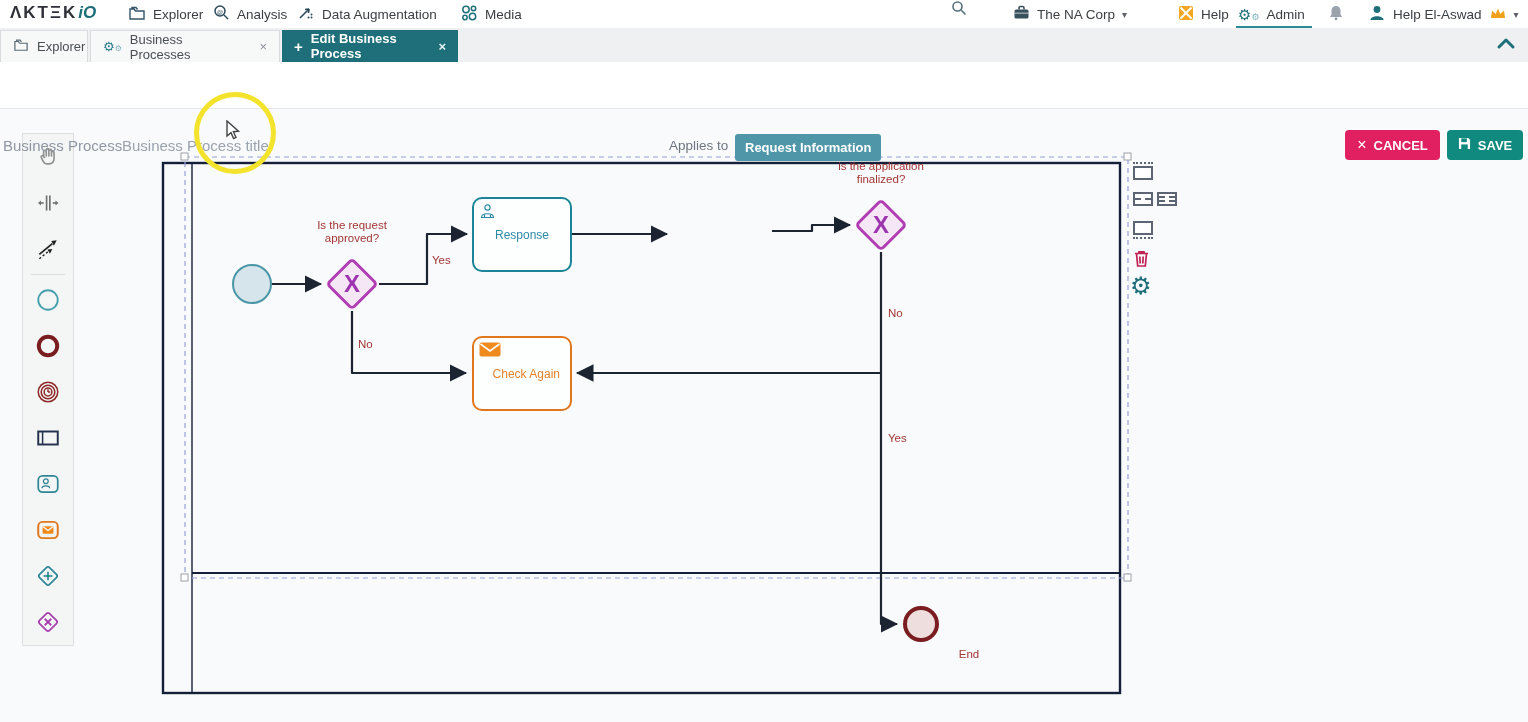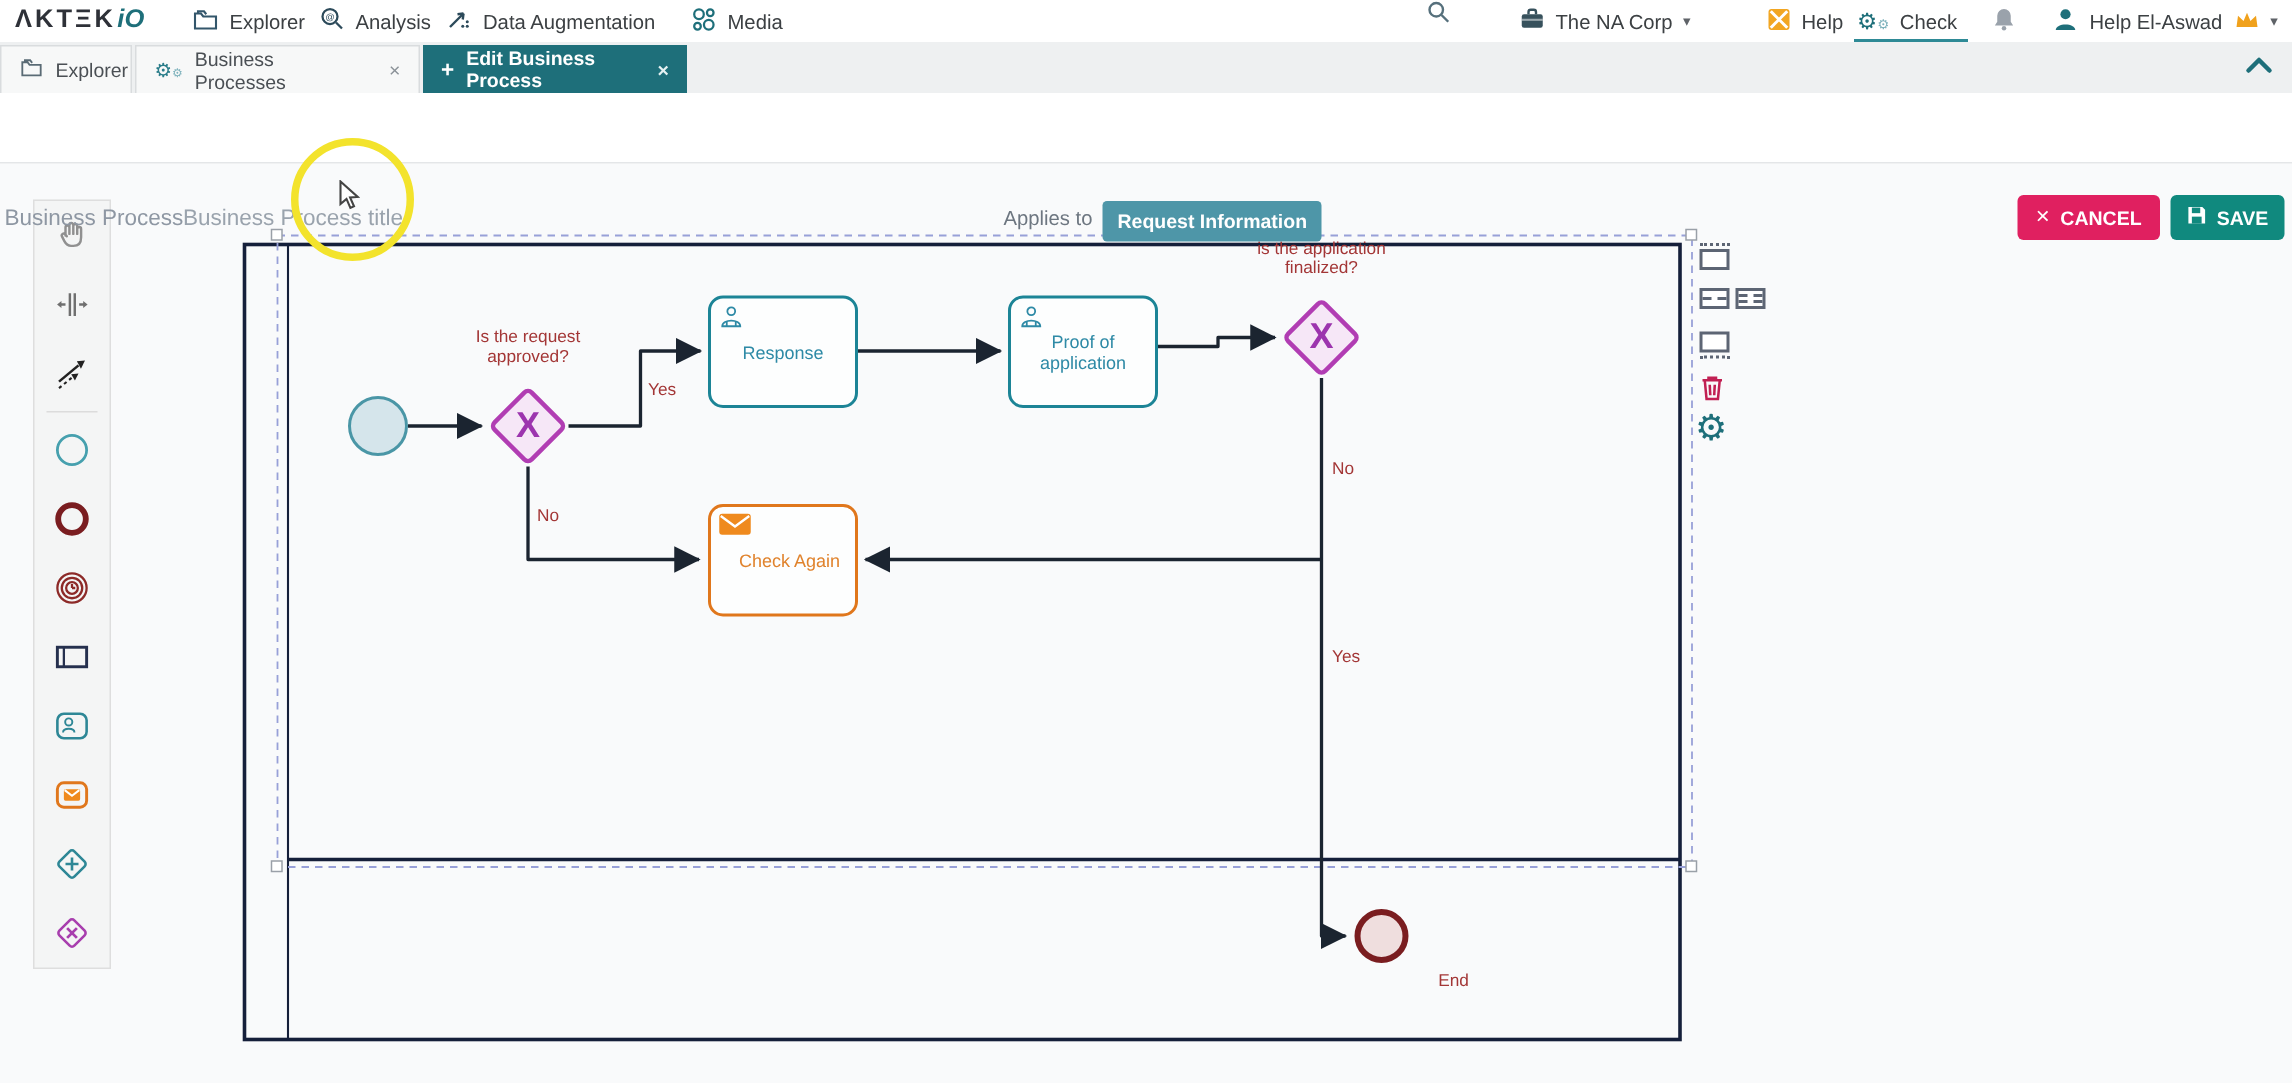--- a/index.html
+++ b/index.html
@@ -116,21 +116,21 @@
     <div class="navitem" style="left:1178px;text-align:right;">
       <span><svg width="16" height="16" viewBox="0 0 16 16">
             <rect x="1" y="1" width="14" height="14" rx="2" fill="#f2a622"></rect>
             <line x1="2.5" y1="2.5" x2="13.5" y2="13.5" stroke="#fff" stroke-width="2"></line>
             <line x1="13.5" y1="2.5" x2="2.5" y2="13.5" stroke="#fff" stroke-width="2"></line>
           </svg></span>
       <span>Help</span>
     </div>
     <div class="navitem" style="left:1238px;">
       <span style="color:#1e6f7a;font-size:15px;line-height:1;">⚙<span style="font-size:9px;color:#7fb3bd;">⚙</span></span>
-      <span>Check</span>
+      <span>Admin</span>
     </div>
     <div class="navitem" style="left:1328px;">
       <span><svg width="16" height="17" viewBox="0 0 16 17">
             <path d="M8 2 a4.5 4.5 0 0 1 4.5 4.5 v4 l1.6 2.5 H1.9 l1.6 -2.5 v-4 A4.5 4.5 0 0 1 8 2 z" fill="#9aa2ab"></path>
             <circle cx="8" cy="14.8" r="1.5" fill="#9aa2ab"></circle>
           </svg></span>
     </div>
     <div class="navitem" style="left:1368px;">
       <span><svg width="18" height="18" viewBox="0 0 18 18">
             <circle cx="9" cy="5.5" r="3.4" fill="#1e6f7a"></circle>
@@ -308,28 +308,20 @@
 
   <div class="task task-user" style="left:472px;top:197px;">
     <span class="corner"><svg width="17" height="17" viewBox="0 0 17 17" fill="none" stroke="#2e8aa6" stroke-width="1.2">
           <circle cx="8.5" cy="4.5" r="2.6"></circle>
           <path d="M2.5 14.5 c0 -5 12 -5 12 0 z"></path>
           <path d="M5.5 11.5 v3 M11.5 11.5 v3"></path>
         </svg></span>
     <span>Response</span>
   </div>
 
-  <div class="task task-user" style="left:672px;top:197px;">
-    <span class="corner"><svg width="17" height="17" viewBox="0 0 17 17" fill="none" stroke="#2e8aa6" stroke-width="1.2">
-          <circle cx="8.5" cy="4.5" r="2.6"></circle>
-          <path d="M2.5 14.5 c0 -5 12 -5 12 0 z"></path>
-          <path d="M5.5 11.5 v3 M11.5 11.5 v3"></path>
-        </svg></span>
-    <span>Proof of application</span>
-  </div>
 
   <div class="gateway" style="left:862px;top:206px;">
     <div class="sym">X</div>
   </div>
 
   <div class="task task-msg" style="left:472px;top:336px;justify-content:flex-end;">
     <span class="corner"><svg width="22" height="15" viewBox="0 0 22 15">
           <rect x="0.5" y="0.5" width="21" height="14" rx="2" fill="#ef8a1e"></rect>
           <polyline points="1.5,2 11,9 20.5,2" fill="none" stroke="#fff" stroke-width="1.6"></polyline>
         </svg></span>

